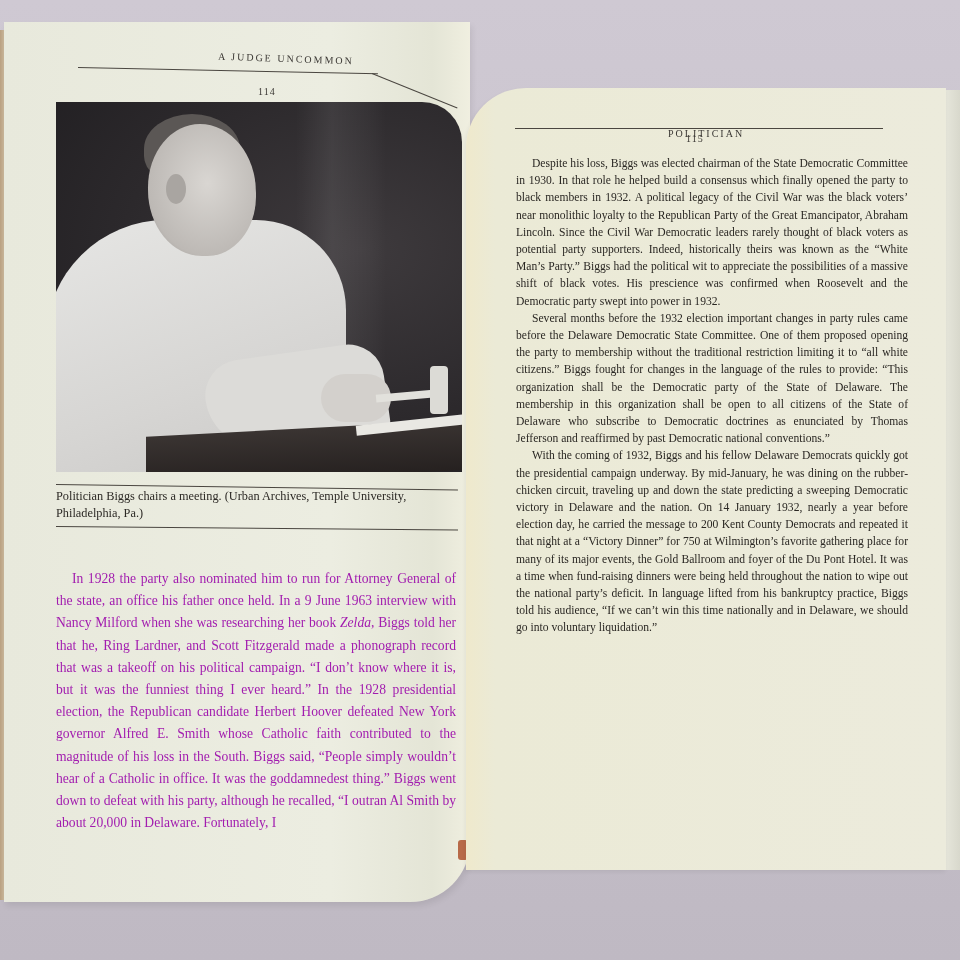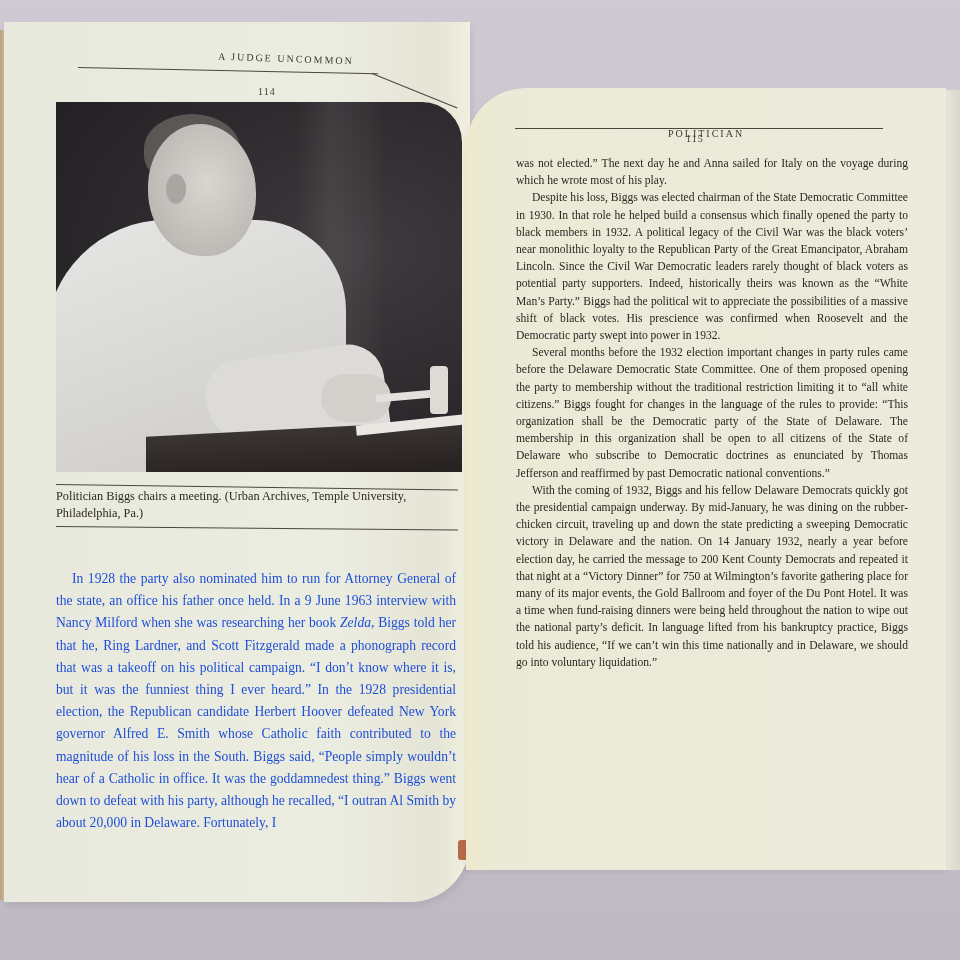--- a/index.html
+++ b/index.html
@@ -99,21 +99,21 @@
     position:absolute; left:300px; top:318px; width:110px; height:10px;
     background:#e9e8e3; transform:rotate(-6deg);
   }
 
   .caption {
     position:absolute; left:56px; top:488px; width:402px;
     font-size:12.3px; line-height:17px; color:#2c2925;
   }
   .body-left {
     position:absolute; left:56px; top:568px; width:400px;
-    font-size:13.6px; line-height:22.2px; text-align:justify; color:#1d4ed8;
+    font-size:13.6px; line-height:22.2px; text-align:justify; color:#a21caf;
   }
   .body-right {
     position:absolute; left:516px; top:155px; width:392px;
     font-size:11.6px; line-height:17.2px; text-align:justify; color:#2a2723;
   }
   .para { margin:0; text-indent:16px; }
   .para.cont { text-indent:0; }
   em { font-style:italic; }
 </style>
 </head>
@@ -154,17 +154,16 @@
 
 <div class="spine-red"></div>
 
 <div class="page-right"></div>
 
 <div class="running-head" style="left:668px; top:128px;">Politician</div>
 <div class="rule" style="left:515px; top:128px; width:368px;"></div>
 <div class="page-num" style="left:686px; top:133px;">115</div>
 
 <div class="body-right">
-  <p class="para cont">was not elected.”  The next day he and Anna sailed for Italy on the voyage during which he wrote most of his play.</p>
   <p class="para">Despite his loss, Biggs was elected chairman of the State Democratic Committee in 1930.  In that role he helped build a consensus which finally opened the party to black members in 1932.  A political legacy of the Civil War was the black voters’ near monolithic loyalty to the Republican Party of the Great Emancipator, Abraham Lincoln.  Since the Civil War Democratic leaders rarely thought of black voters as potential party supporters.  Indeed, historically theirs was known as the “White Man’s Party.”  Biggs had the political wit to appreciate the possibilities of a massive shift of black votes. His prescience was confirmed when Roosevelt and the Democratic party swept into power in 1932.</p>
   <p class="para">Several months before the 1932 election important changes in party rules came before the Delaware Democratic State Committee.  One of them proposed opening the party to membership without the traditional restriction limiting it to “all white citizens.”  Biggs fought for changes in the language of the rules to provide: “This organization shall be the Democratic party of the State of Delaware.  The membership in this organization shall be open to all citizens of the State of Delaware who subscribe to Democratic doctrines as enunciated by Thomas Jefferson and reaffirmed by past Democratic national conventions.”</p>
   <p class="para">With the coming of 1932, Biggs and his fellow Delaware Democrats quickly got the presidential campaign underway.  By mid-January, he was dining on the rubber-chicken circuit, traveling up and down the state predicting a sweeping Democratic victory in Delaware and the nation.  On 14 January 1932, nearly a year before election day, he carried the message to 200 Kent County Democrats and repeated it that night at a “Victory Dinner” for 750 at Wilmington’s favorite gathering place for many of its major events, the Gold Ballroom and foyer of the Du Pont Hotel.  It was a time when fund-raising dinners were being held throughout the nation to wipe out the national party’s deficit.  In language lifted from his bankruptcy practice, Biggs told his audience, “If we can’t win this time nationally and in Delaware, we should go into voluntary liquidation.”</p>
 </div>
 
 </body></html>

